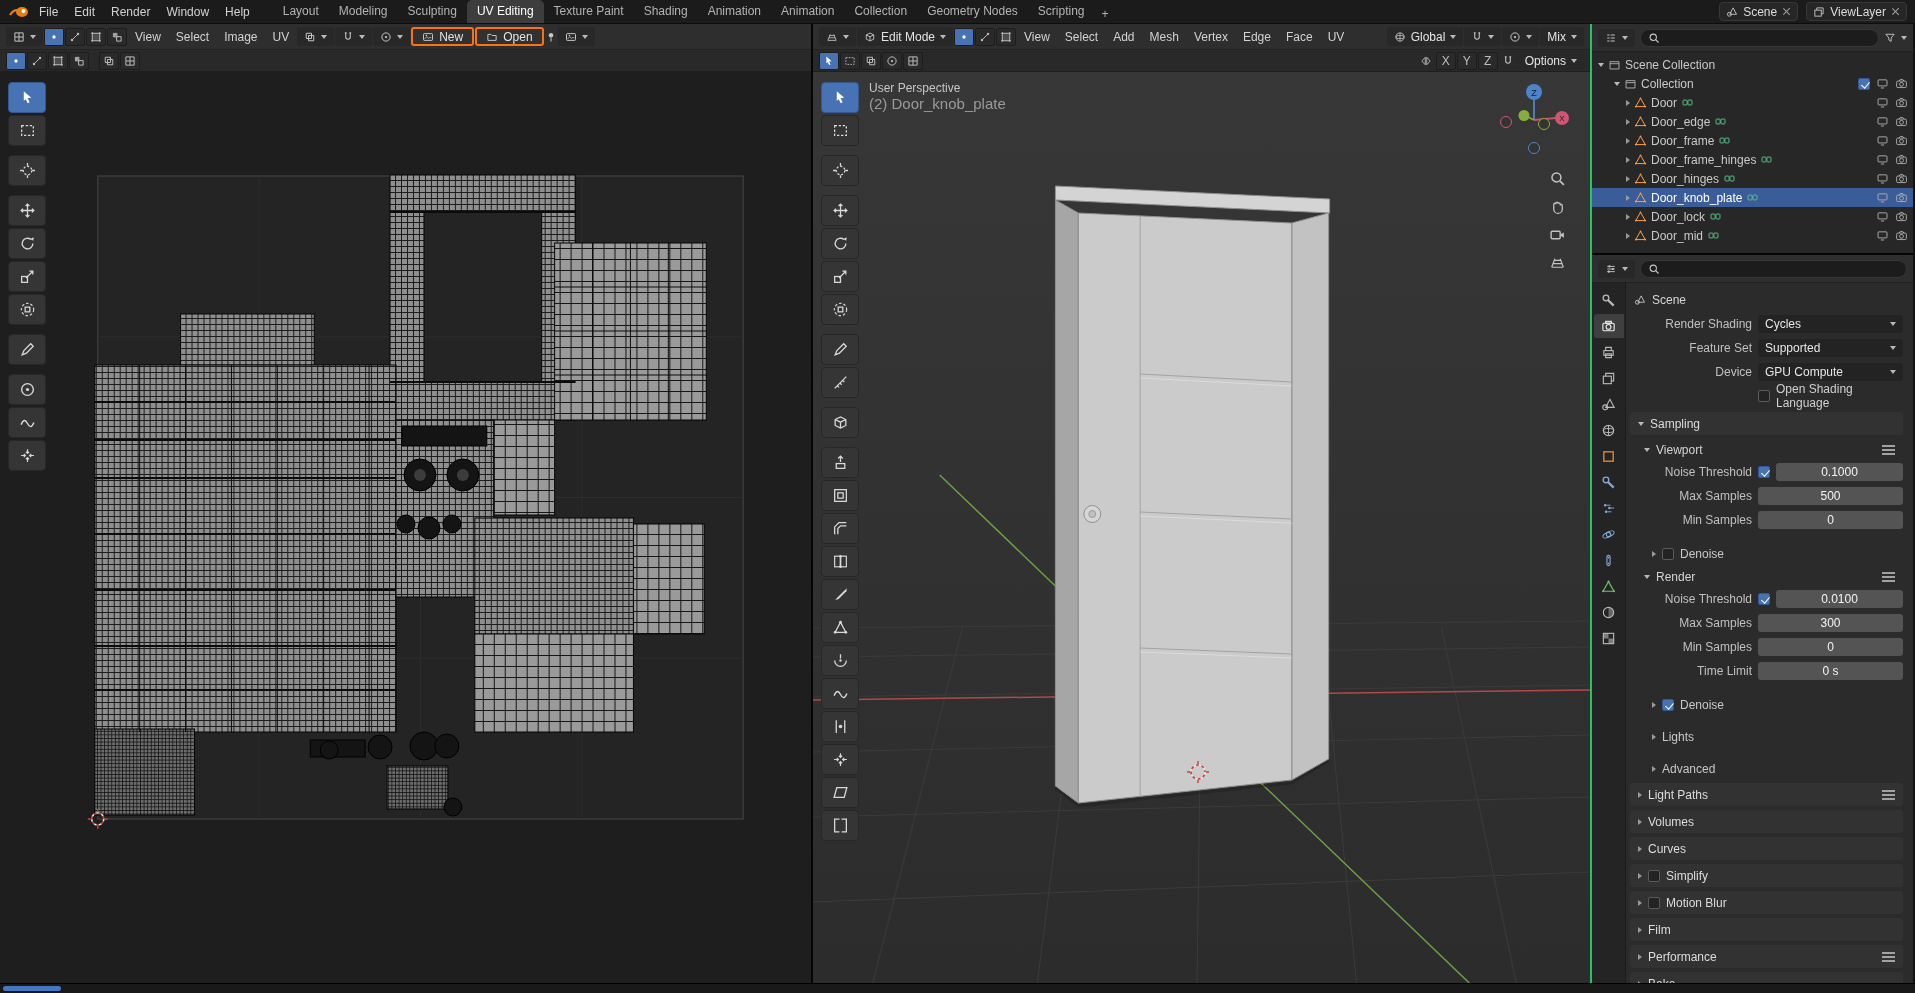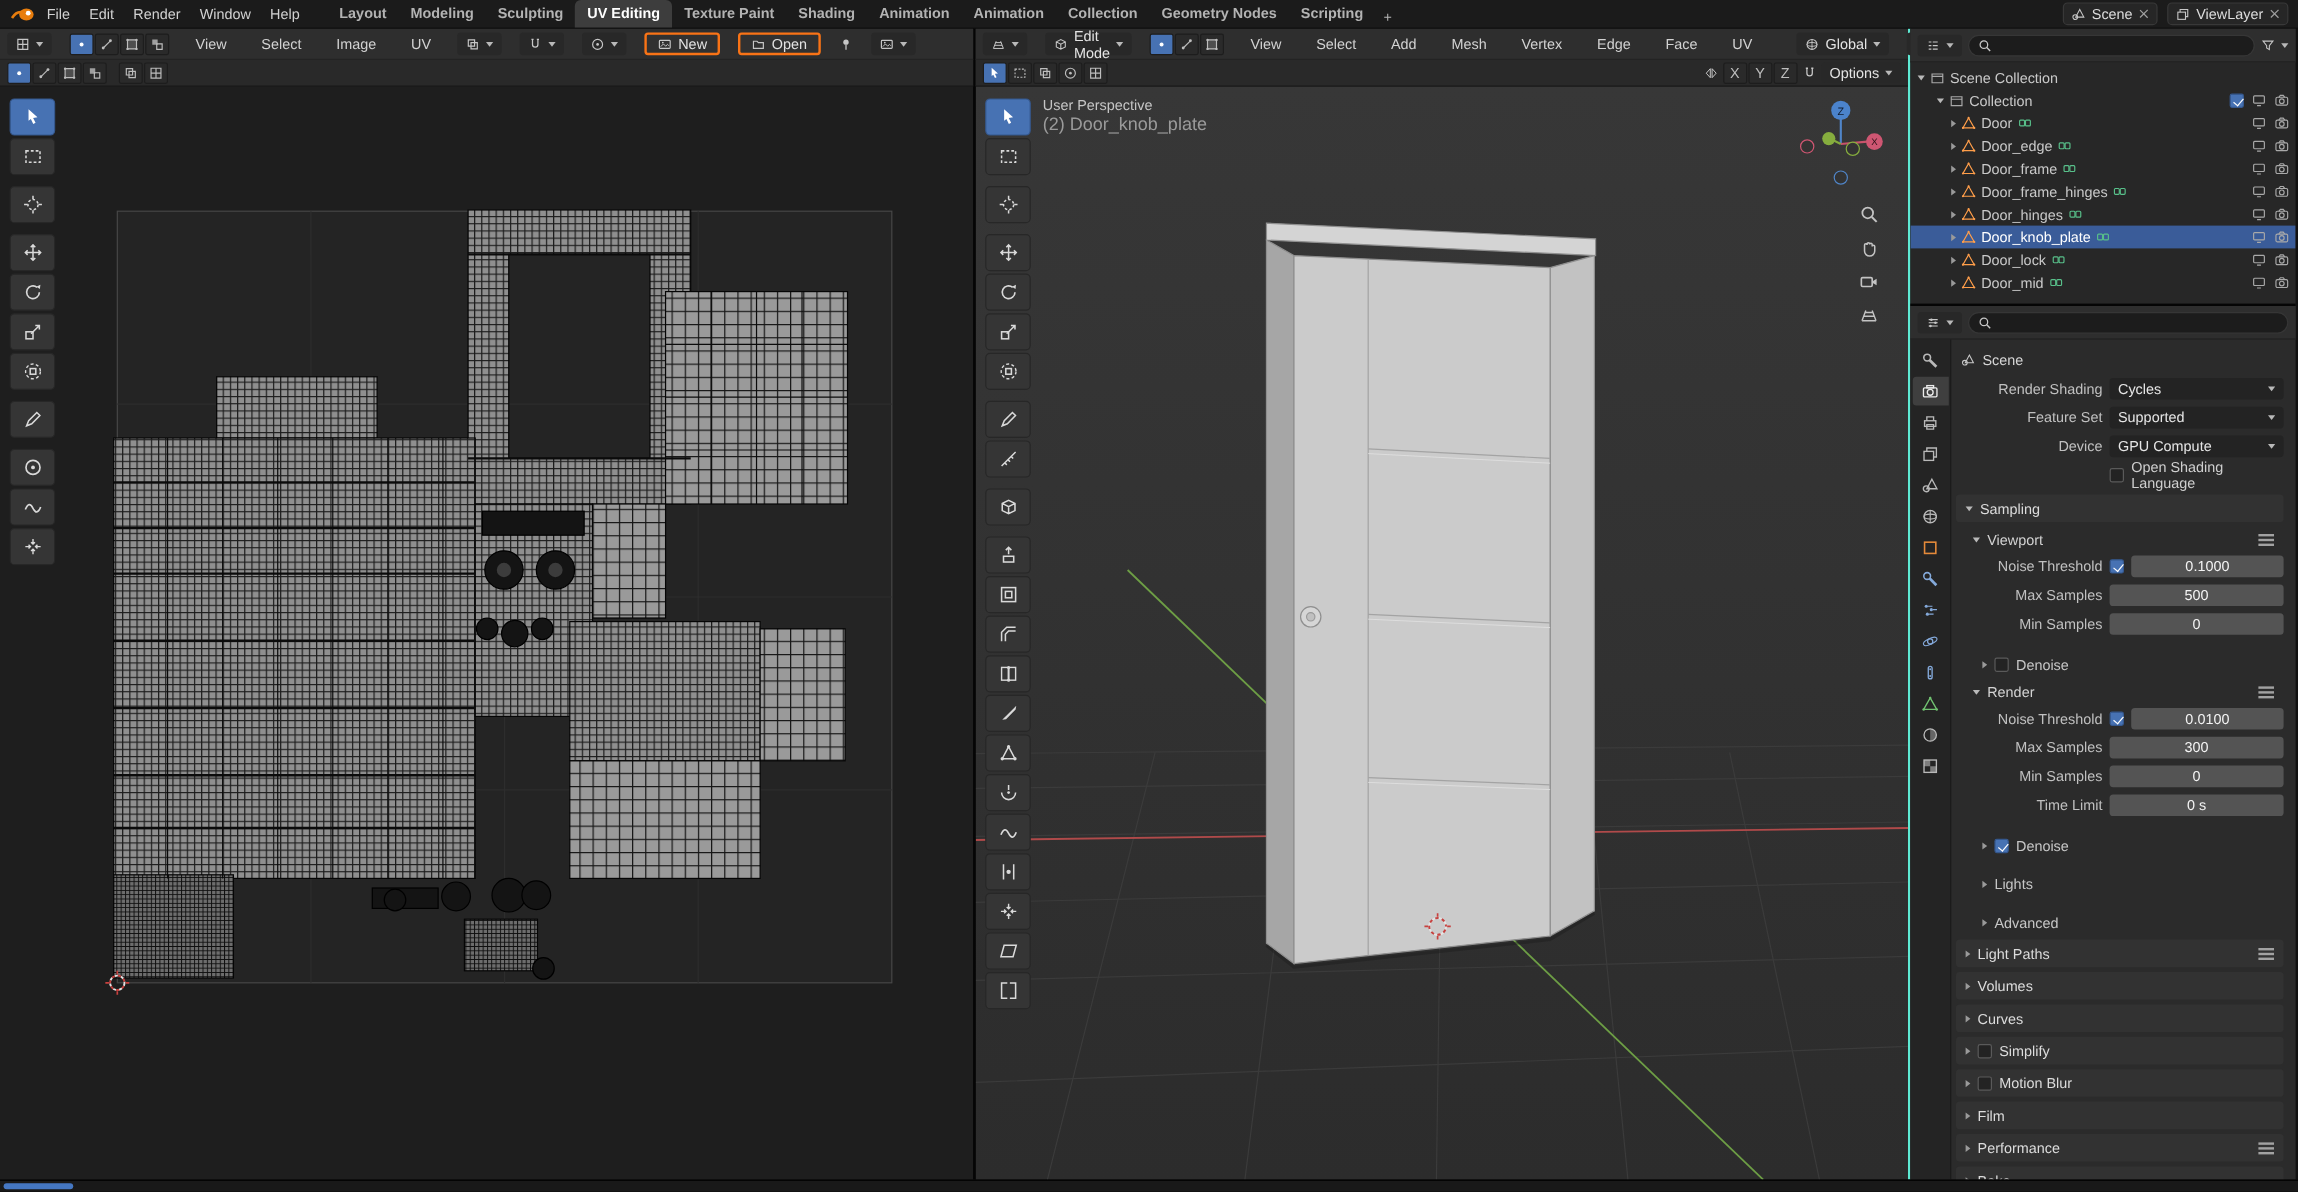--- a/index.html
+++ b/index.html
@@ -4,38 +4,38 @@
 <style>
   * { margin:0; padding:0; box-sizing:border-box; }
   html,body { width:1915px; height:993px; overflow:hidden; }
   body { background:#111; font-family:"Liberation Sans","DejaVu Sans",sans-serif; font-size:12px; color:#cfcfcf; -webkit-font-smoothing:antialiased; }
   #app { width:1915px; height:993px; display:flex; flex-direction:column;justify-content:space-between; }
 
   
   .topbar { height:24px; background:#1b1b1b; border-bottom:1px solid #0d0d0d; display:flex; align-items:center; padding:0 8px; gap:2px; flex:none; }
   .menu { padding:2px 7px; border-radius:3px; color:#d2d2d2; cursor:default; }
   .ws { display:flex; align-items:flex-end; height:100%; margin-left:14px; }
-  .ws-tab { padding:4px 10px 5px; color:#b3b3b3; border-radius:5px 5px 0 0; white-space:nowrap;font-weight:bold; }
+  .ws-tab { padding:4px 10px 5px; color:#b3b3b3; border-radius:5px 5px 0 0; white-space:nowrap; }
   .ws-tab.active { background:#3d3d3d; color:#fff; }
   .ws-add { padding:2px 7px; color:#b3b3b3; }
   .tb-right { margin-left:auto; display:flex; align-items:center; gap:8px; }
   .id-chip { display:flex; align-items:center; gap:5px; background:#262626; border:1px solid #383838; border-radius:4px; height:19px; padding:0 6px; color:#dcdcdc; }
   .xicon { position:relative; width:9px; height:9px; opacity:.75; }
   .xicon::before,.xicon::after { content:""; position:absolute; left:4px; top:0; width:1.4px; height:9px; background:#cacaca; }
   .xicon::before { transform:rotate(45deg);} .xicon::after { transform:rotate(-45deg);}
 
   
   .main { flex:1; display:flex; min-height:0; }
-  .ehdr { height:26px; background:#2e2e2e; border-bottom:1px solid #232323; display:flex; align-items:center; gap:15px; padding:0 6px; flex:none; }
+  .ehdr { height:26px; background:#2e2e2e; border-bottom:1px solid #232323; display:flex; align-items:center; gap:1px; padding:0 6px; flex:none; }
   .tset { height:22px; background:#292929; border-bottom:1px solid #1e1e1e; display:flex; align-items:center; gap:4px; padding:0 6px; flex:none; }
   .canvas { position:relative; flex:1; min-height:0; overflow:hidden; }
   .canvas > svg.scene { position:absolute; inset:0; width:100%; height:100%; display:block; }
 
   .uv-area { width:813px; flex:none; display:flex; flex-direction:column; border-right:2px solid #050505; }
-  .v3d-area { width:779px; flex:none; display:flex; flex-direction:column; border-right:2px solid #5eead4; }
+  .v3d-area { width:779px; flex:none; display:flex; flex-direction:column; border-right:2px solid #22c55e; }
   .right { width:321px; flex:none; display:flex; flex-direction:column; }
 
   .ic { width:15px; height:15px; color:#c7c7c7; flex:none; display:block; }
   .ic.sm { width:12px; height:12px; }
   .cd { width:0; height:0; border-left:3.5px solid transparent; border-right:3.5px solid transparent; border-top:4.5px solid #b9b9b9; flex:none; }
   .cr { width:0; height:0; border-top:3.5px solid transparent; border-bottom:3.5px solid transparent; border-left:4.5px solid #9a9a9a; flex:none; }
   .dd { display:flex; align-items:center; gap:5px; background:#282828; border-radius:3px; height:19px; padding:0 7px; color:#e4e4e4; }
   .tg { width:20px; height:18px; background:#2a2a2a; border:1px solid #1d1d1d; border-radius:2px; display:flex; align-items:center; justify-content:center; color:#bdbdbd; }
   .tg.active { background:#4772b3; color:#fff; }
   .tg svg { width:12px; height:12px; }

